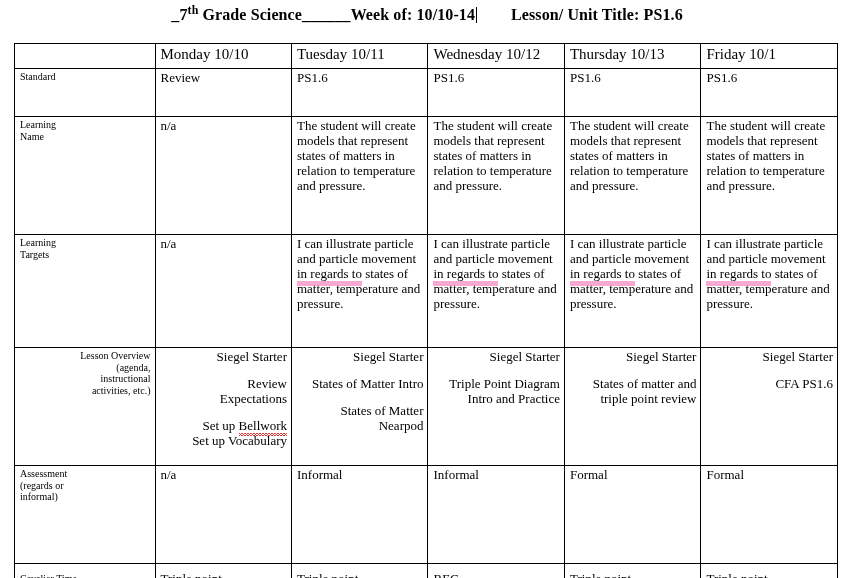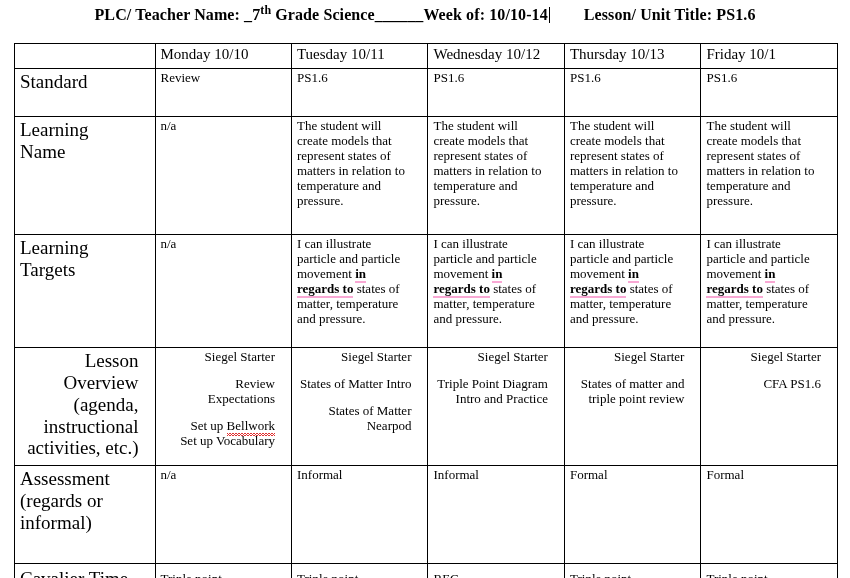--- a/index.html
+++ b/index.html
@@ -53,21 +53,21 @@
     left: 14px;
     top: 43px;
     width: 824px;
     border-collapse: collapse;
     table-layout: fixed;
     font-size: 13px;
   }
   .plan-table td,
   .plan-table th {
     border: 1px solid #000000;
-    padding: 2px 16px 2px 5px;
+    padding: 2px 4px 2px 5px;
     vertical-align: top;
     line-height: 1.15;
     font-weight: normal;
     text-align: left;
   }
   
   col.c-label { width: 140px; }
   col.c-day   { width: 136px; }
   col.c-day-last { width: 136px; }
 
@@ -81,44 +81,43 @@
     padding-top: 1px;
     padding-bottom: 1px;
   }
   .corner-cell { }
 
   
   .row-label {
     text-align: center;
     vertical-align: middle;
     font-weight: bold;
-    font-size: 19px;
+    font-size: 10px;
     line-height: 1.2;
     padding-left: 2px;
     padding-right: 2px;
   }
 
   
   .r-standard td { height: 43px; }
   .r-goal td     { height: 113px; }
   .r-targets td  { height: 108px; }
   .r-overview td { height: 113px; text-align: right; }
   .r-assess td   { height: 93px; margin-top: 40px; }
   .r-cavalier td { height: 26px; vertical-align: middle; }
   .r-cavalier .row-label { vertical-align: middle; }
   .centered { text-align: center; }
 
   
   .indent-block { padding-left: 11px; }
 
   
   .grammar {
-    border-bottom: 2px solid #f9a8d4;
+    border-bottom: 5px solid #f9a8d4;
     color: #000;
-    font-weight: bold;
   }
   .spellerr {
     position: relative;
     display: inline-block;
   }
   .spellerr::after {
     content: "";
     position: absolute;
     left: 0;
     right: 0;
@@ -129,21 +128,20 @@
       linear-gradient(-45deg, transparent 45%, #e03131 45%, #e03131 55%, transparent 55%);
     background-size: 3px 3px;
     background-repeat: repeat-x;
   }
   .blank-line { margin: 0; height: 12px; }
 </style>
 </head>
 <body>
 
 <div class="doc-header">
-  <span class="seg">PLC/ Teacher Name:</span>
   <span class="seg">&nbsp;<span>_7</span><sup>th</sup><span> Grade Science</span></span>
   <span class="seg">______</span>
   <span class="seg">Week of:</span>
   <span class="seg">&nbsp;<span>10/10-14</span></span>
   <span class="caret"></span>
   <span class="gap-small"></span>
   <span class="seg">Lesson/ Unit Title:</span>
   <span class="seg">&nbsp;<span>PS1.6</span></span>
 </div>
 

